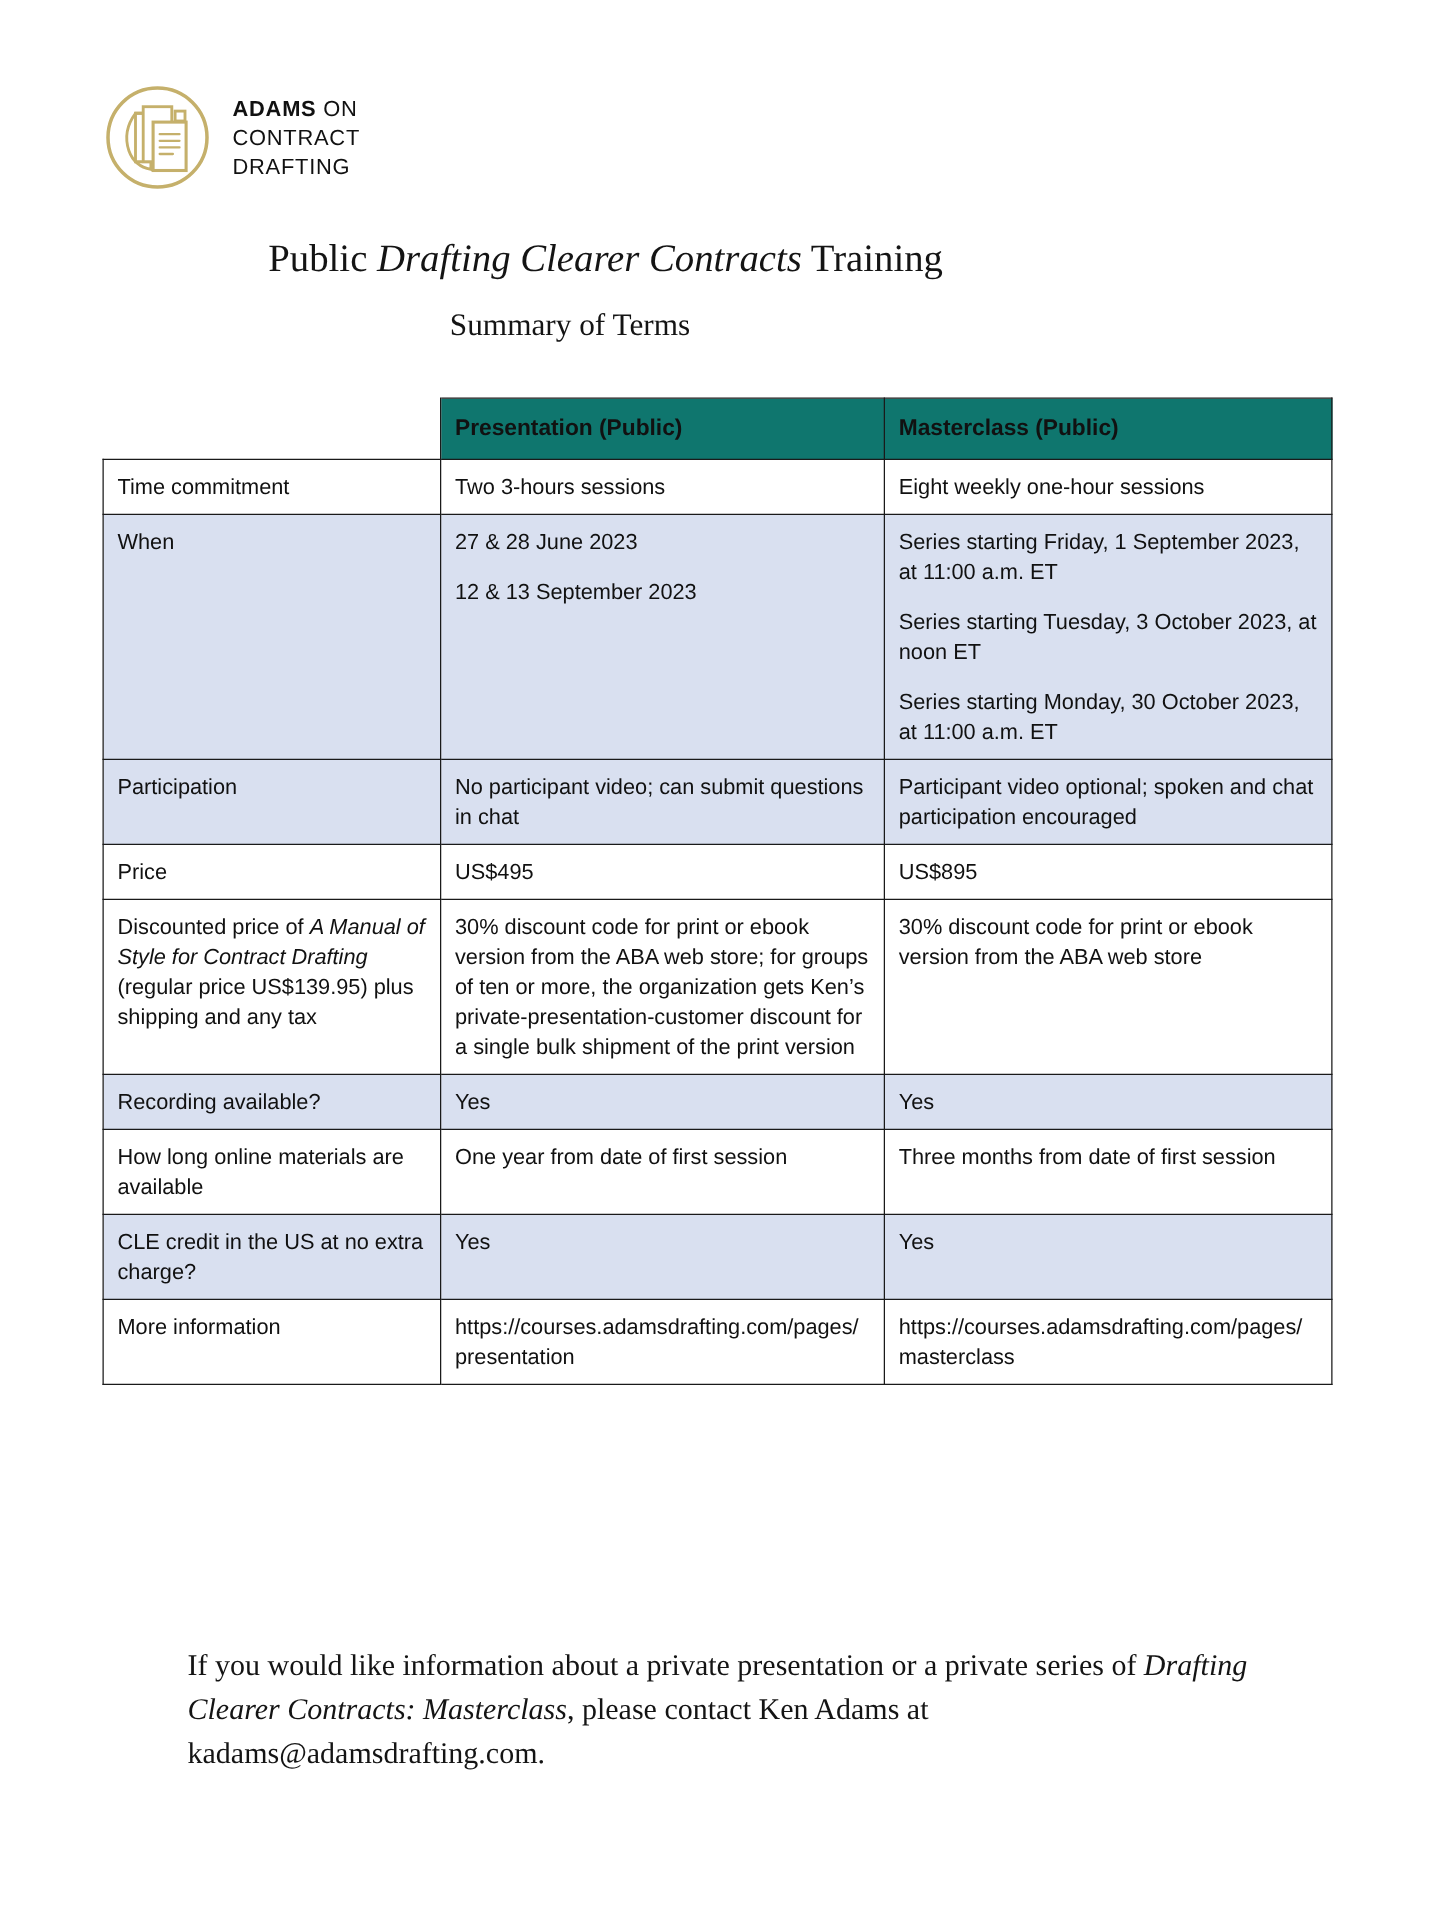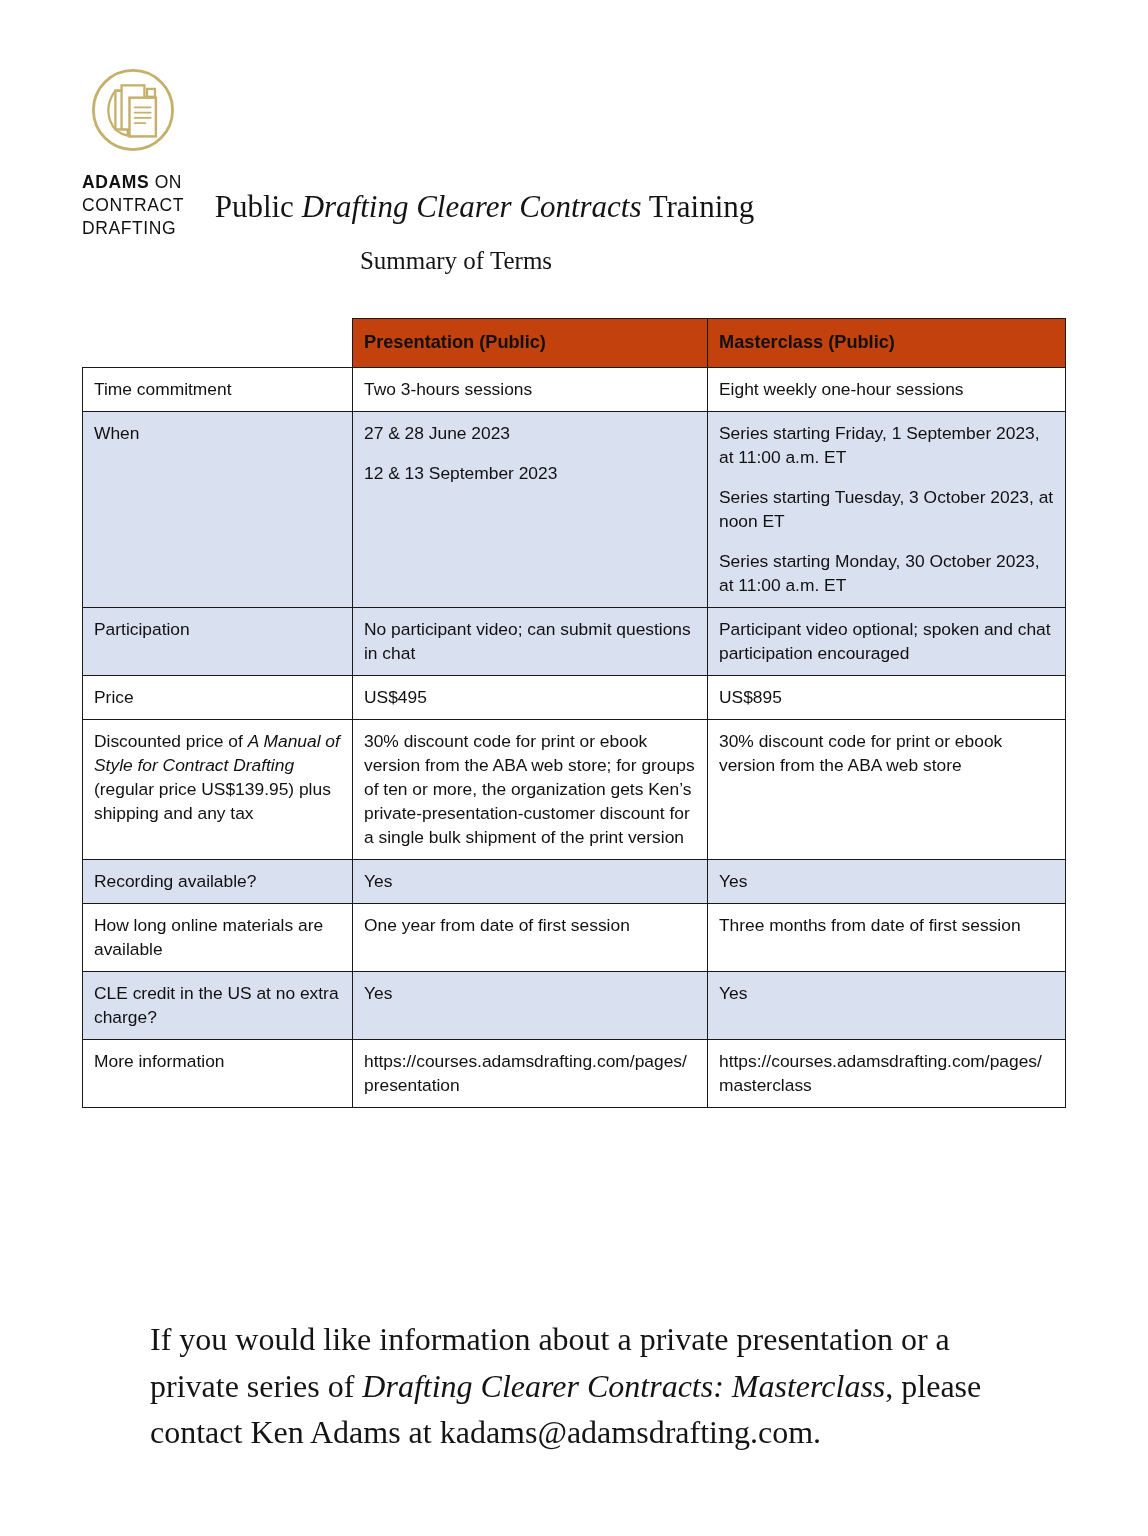--- a/index.html
+++ b/index.html
@@ -17,21 +17,20 @@
   }
 
   
   .logo-block {
     position: absolute;
     left: 82px;
     top: 66px;
     display: flex;
     align-items: center;
     gap: 16px;
-    flex-direction: column;
   }
   .logo-mark {
     width: 88px;
     height: 88px;
     flex: 0 0 88px;
   }
   .logo-wordmark {
     font-family: "Liberation Sans", sans-serif;
     font-size: 17.5px;
     line-height: 1.30;
@@ -95,41 +94,41 @@
     overflow-wrap: break-word;
   }
   .terms-table thead th.hdr-blank {
     border-top: none;
     border-left: none;
     border-right: 1.4px solid #1a1a1a;
     border-bottom: none;
     background: #ffffff;
   }
   .terms-table thead th.hdr-col {
-    background: #c2410c;
+    background: #0f766e;
     font-weight: bold;
     font-size: 18.2px;
     padding-top: 11px;
     padding-bottom: 12px;
   }
   .terms-table tr.band td { background: #D9E0F0; }
   .terms-table tr.plain td { background: #ffffff; }
 
   .cell-p { margin: 0; }
   .cell-p + .cell-p { margin-top: 16px; }
   .ital { font-style: italic; }
 
   
   .footer-note {
     position: absolute;
     left: 150px;
     top: 1316px;
     width: 870px;
     font-family: "Liberation Serif", serif;
-    font-size: 32px;
+    font-size: 24px;
     line-height: 1.46;
     color: #141414;
   }
 </style>
 </head>
 <body>
 
 <div class="logo-block">
   <svg class="logo-mark" viewBox="0 0 100 100">
     <circle cx="50" cy="50" r="45" fill="none" stroke="#C5B06B" stroke-width="3.2"></circle>

